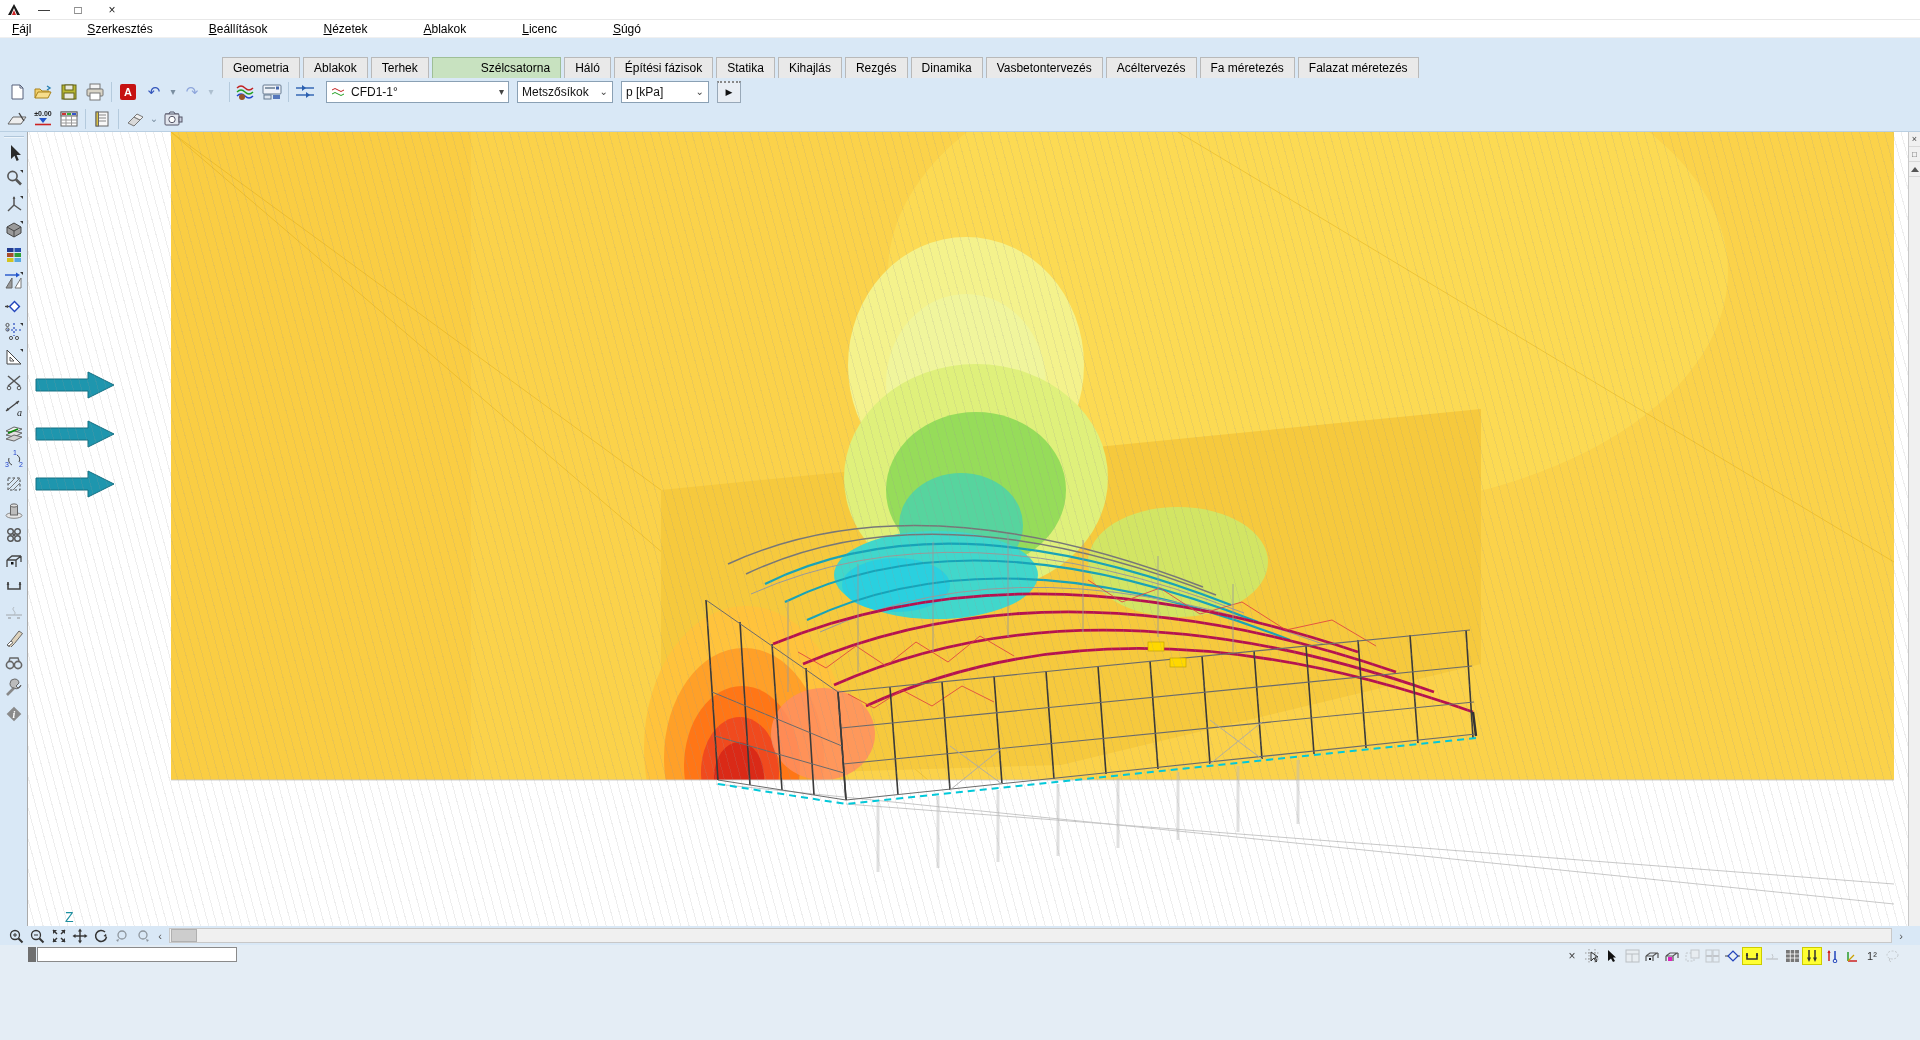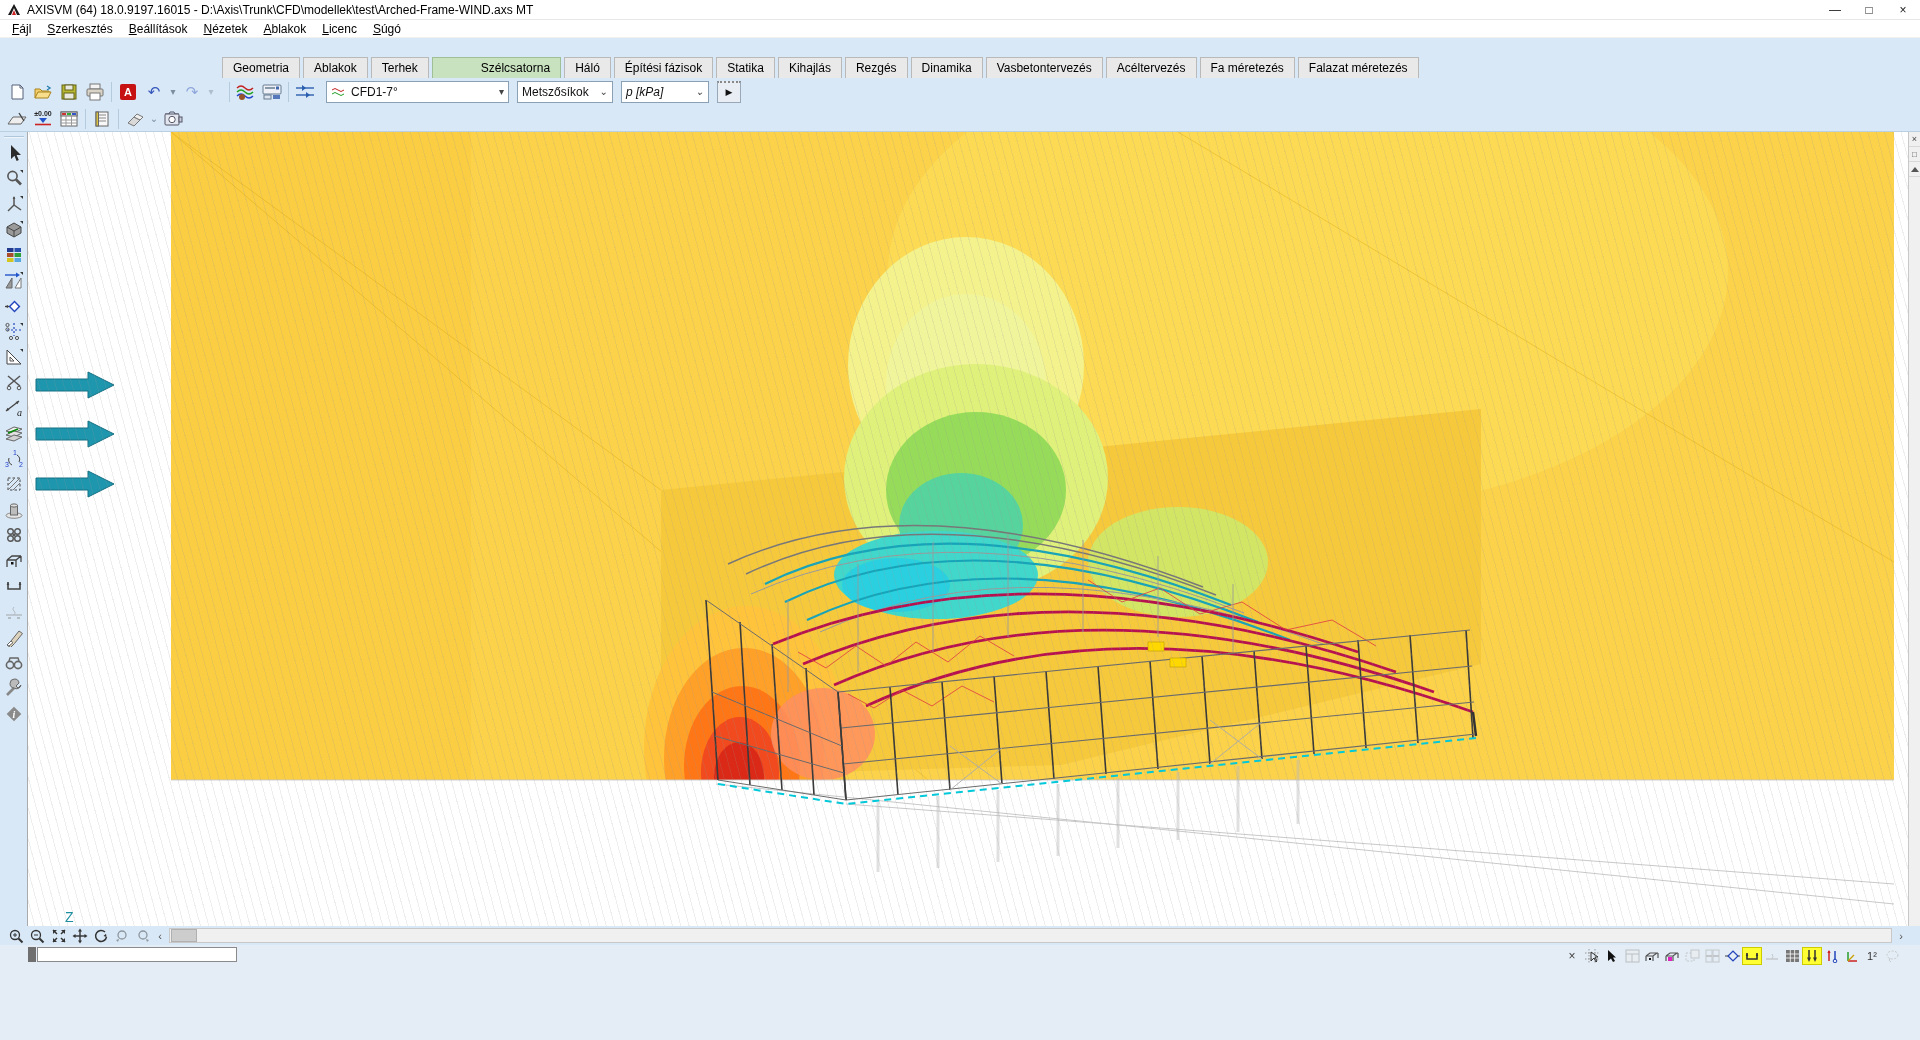--- a/index.html
+++ b/index.html
@@ -5,21 +5,21 @@
   * { margin:0; padding:0; box-sizing:border-box; }
   html,body { width:1920px; height:1040px; overflow:hidden;
     font-family:"Liberation Sans", sans-serif; font-size:12px; color:#111; background:#fff; }
   
   #titlebar { height:20px; background:#fff; display:flex; align-items:center; border-bottom:1px solid #e8e8e8;}
   #app-logo { width:14px; height:14px; margin:0 6px 0 7px; }
   #title-text { flex:1; font-size:12px; color:#000; white-space:nowrap; }
   .win-btns { display:flex; height:100%; }
   .win-btn { width:34px; display:flex; align-items:center; justify-content:center; color:#222; font-size:12px; }
   
-  #menubar { height:18px; background:#fff; display:flex; align-items:center; padding-left:4px; border-bottom:1px solid #f0f0f0;}
+  #menubar { height:18px; background:#fff; display:flex; align-items:center; padding-left:4px; border-bottom:1px solid #f0f0f0;gap:40px;}
   .menu-item { display:inline-block; padding:1px 8px; color:#000; }
   .menu-item::first-letter { text-decoration:underline; }
   
   #tabbar { height:40px; background:#d9e8f6; display:flex; align-items:flex-end; padding-left:222px; }
   .tab { background:#e9e9e9; border:1px solid #b9b9b9; border-bottom:none; padding:3px 10px 3px 10px;
          margin-right:3px; font-size:12px; color:#000; height:21px; }
   .tab.active { background:#c8e2c0; border-color:#9fbf97;padding-left:48px; }
   
   #toolbar { height:54px; background:#d9e8f6; border-bottom:1px solid #b9cfe2; position:relative; }
   .tb-row { height:27px; display:flex; align-items:center; padding-left:4px; }
@@ -82,21 +82,20 @@
   .sup { font-size:11px; color:#333; }
 </style>
 </head>
 <body>
 
 <div id="titlebar">
   <svg id="app-logo" viewBox="0 0 14 14">
     <polygon points="7,1 13,12 10,12 7,5 4,12 1,12" fill="#1a1a1a"></polygon>
     <polygon points="7,7 9,12 5,12" fill="#cc2222"></polygon>
   </svg>
-  <span id="title-text">AXISVM (64) 18.0.9197.16015 - D:\Axis\Trunk\CFD\modellek\test\Arched-Frame-WIND.axs MT</span>
   <div class="win-btns">
     <div class="win-btn">—</div>
     <div class="win-btn">□</div>
     <div class="win-btn">×</div>
   </div>
 </div>
 
 <div id="menubar">
   <span class="menu-item">Fájl</span>
   <span class="menu-item">Szerkesztés</span>
@@ -193,28 +192,28 @@
           <path d="M7,2 l4,3 -4,3 z" fill="#2a5fb0"></path>
           <path d="M11,9 l4,3 -4,3 z" fill="#2a5fb0"></path>
         </svg>
     </div>
 
     <div class="dropdown" style="width:183px;">
       <svg width="16" height="12" style="margin-right:4px;">
           <path d="M1,4 q3,-3 6,0 t6,0" stroke="#c22222" fill="none"></path>
           <path d="M1,8 q3,-3 6,0 t6,0" stroke="#22a022" fill="none"></path>
         </svg>
-      <span>CFD1-7°</span>
+      <span>CFD1-1°</span>
       <span class="dd-arrow">▾</span>
     </div>
     <div class="dropdown" style="width:96px;">
       <span>Metszősíkok</span>
       <span class="dd-arrow">⌄</span>
     </div>
-    <div class="dropdown" style="width:88px;font-style:italic;">
+    <div class="dropdown" style="width:88px;">
       <span>p [kPa]</span>
       <span class="dd-arrow">⌄</span>
     </div>
     <div class="play-btn">▶</div>
   </div>
 
   <div class="tb-row">
     <div class="ico">
       <svg width="20" height="16">
           <path d="M1,13 l5,-7 h13 l-5,7 z" fill="#eee" stroke="#666"></path>

